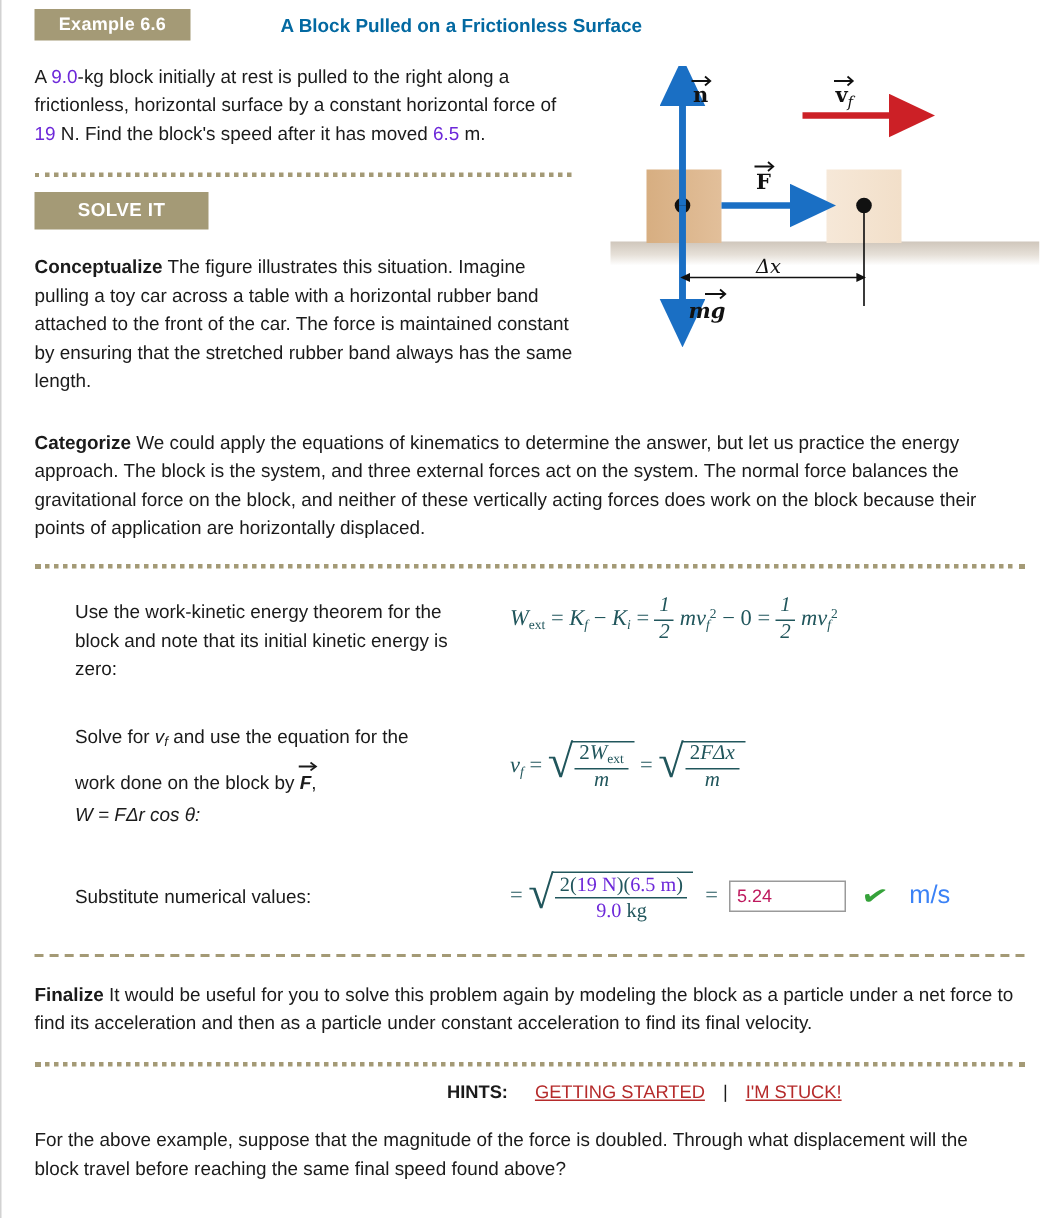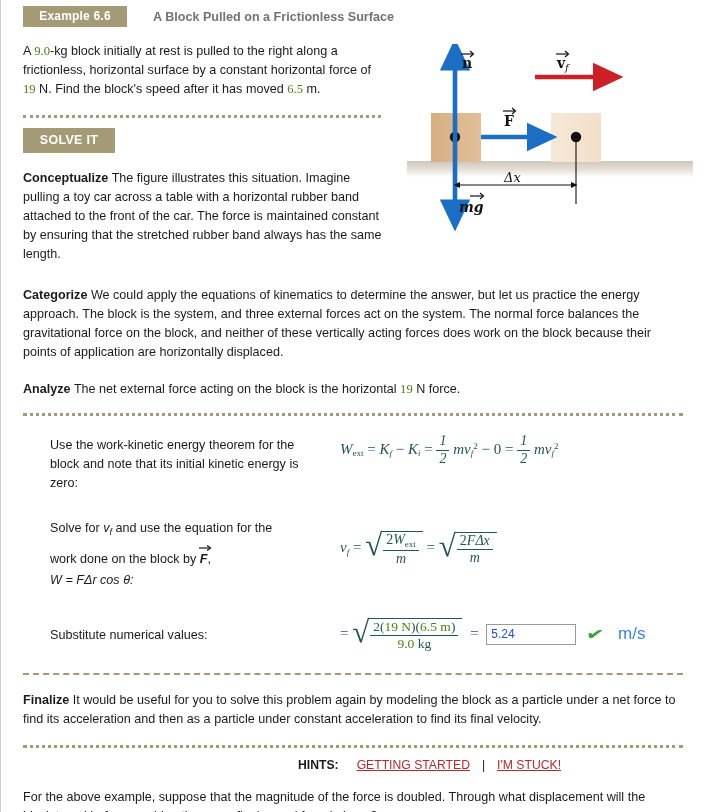--- a/index.html
+++ b/index.html
@@ -25,47 +25,48 @@
     border-left: 1px solid #d2d2d2;
     padding-left: 0;
   }
 
   
   .header {
     display: flex;
     align-items: center;
     padding: 5px 0 0 22px;
     height: 28px;
+    gap: 34px;
   }
   .badge {
     background: #a49a76;
     color: #ffffff;
     font-weight: bold;
     font-size: 12px;
     letter-spacing: .2px;
     padding: 4px 14px 5px 14px;
     line-height: 1;
     text-align: center;
     min-width: 104px;
   }
   .example-title {
-    color: #737373;
+    color: #0369a1;
     font-weight: bold;
     font-size: 12.6px;
     margin-left: 26px;
   }
 
   
   .prob-text {
     width: 380px;
     padding: 14px 0 0 22px;
     line-height: 19px;
     font-size: 12.6px;
   }
-  .red { color: #4d7c0f; font-family: Liberation Serif, serif; }
+  .red { color: #6d28d9; }
 
   
   .dotted {
     border-top: 3px dotted #a49a76;
     margin: 10px 22px 0 22px;
     height: 0;
     width: 660px;
   }
   .dotted.short { width: 358px; }
   .dashed-thin {
@@ -75,21 +76,21 @@
     width: 660px;
   }
 
   
   .section-bar {
     background: #a49a76;
     color: #ffffff;
     font-weight: bold;
     font-size: 12.5px;
     padding: 5px 0 6px 0;
-    width: 92px;
+    width: 116px;
     text-align: center;
     margin-left: 22px;
     letter-spacing: .3px;
   }
 
   .para {
     padding: 0 30px 0 22px;
     line-height: 19px;
     font-size: 12.6px;
   }
@@ -171,25 +172,25 @@
     padding: 1px 4px 0 2px;
     display: flex;
     align-items: center;
   }
 
   
   .ans-input {
     font-family: "Liberation Sans", sans-serif;
     font-size: 12px;
     font-style: normal;
-    color: #1d4ed8;
+    color: #be185d;
     border: 1px solid #9a9a9a;
     background: #ffffff;
     padding: 3px 4px;
-    width: 90px;
+    width: 78px;
     height: 21px;
     vertical-align: middle;
   }
   .check {
     color: #35a23a;
     font-size: 17px;
     font-style: normal;
     vertical-align: middle;
     margin: 0 4px 0 8px;
     display: inline-block;
@@ -330,23 +331,20 @@
   <div class="section-bar" style="margin-top:10px;">SOLVE IT</div>
 
   <div class="para narrow" style="margin-top:16px;">
     <b>Conceptualize</b><span> The figure illustrates this situation. Imagine pulling a toy car across a table with a horizontal rubber band attached to the front of the car. The force is maintained constant by ensuring that the stretched rubber band always has the same length.</span>
   </div>
 
   <div class="para" style="margin-top:22px; padding-right:26px;">
     <b>Categorize</b><span> We could apply the equations of kinematics to determine the answer, but let us practice the energy approach. The block is the system, and three external forces act on the system. The normal force balances the gravitational force on the block, and neither of these vertically acting forces does work on the block because their points of application are horizontally displaced.</span>
   </div>
 
-  <div class="para" style="margin-top:18px;">
-    <b>Analyze</b><span> The net external force acting on the block is the horizontal </span><span class="red">19</span><span> N force.</span>
-  </div>
 
   <div class="dotted" style="margin-top:14px"></div>
 
   <div class="step" style="margin-top:18px;">
     <div class="step-label">Use the work-kinetic energy theorem for the block and note that its initial kinetic energy is zero:</div>
     <div class="step-math">
       <span class="mvar">W</span><span class="sub">ext</span>
       <span class="upr">=</span>
       <span class="mvar">K</span><span class="subi">f</span>
       <span class="upr">−</span>

